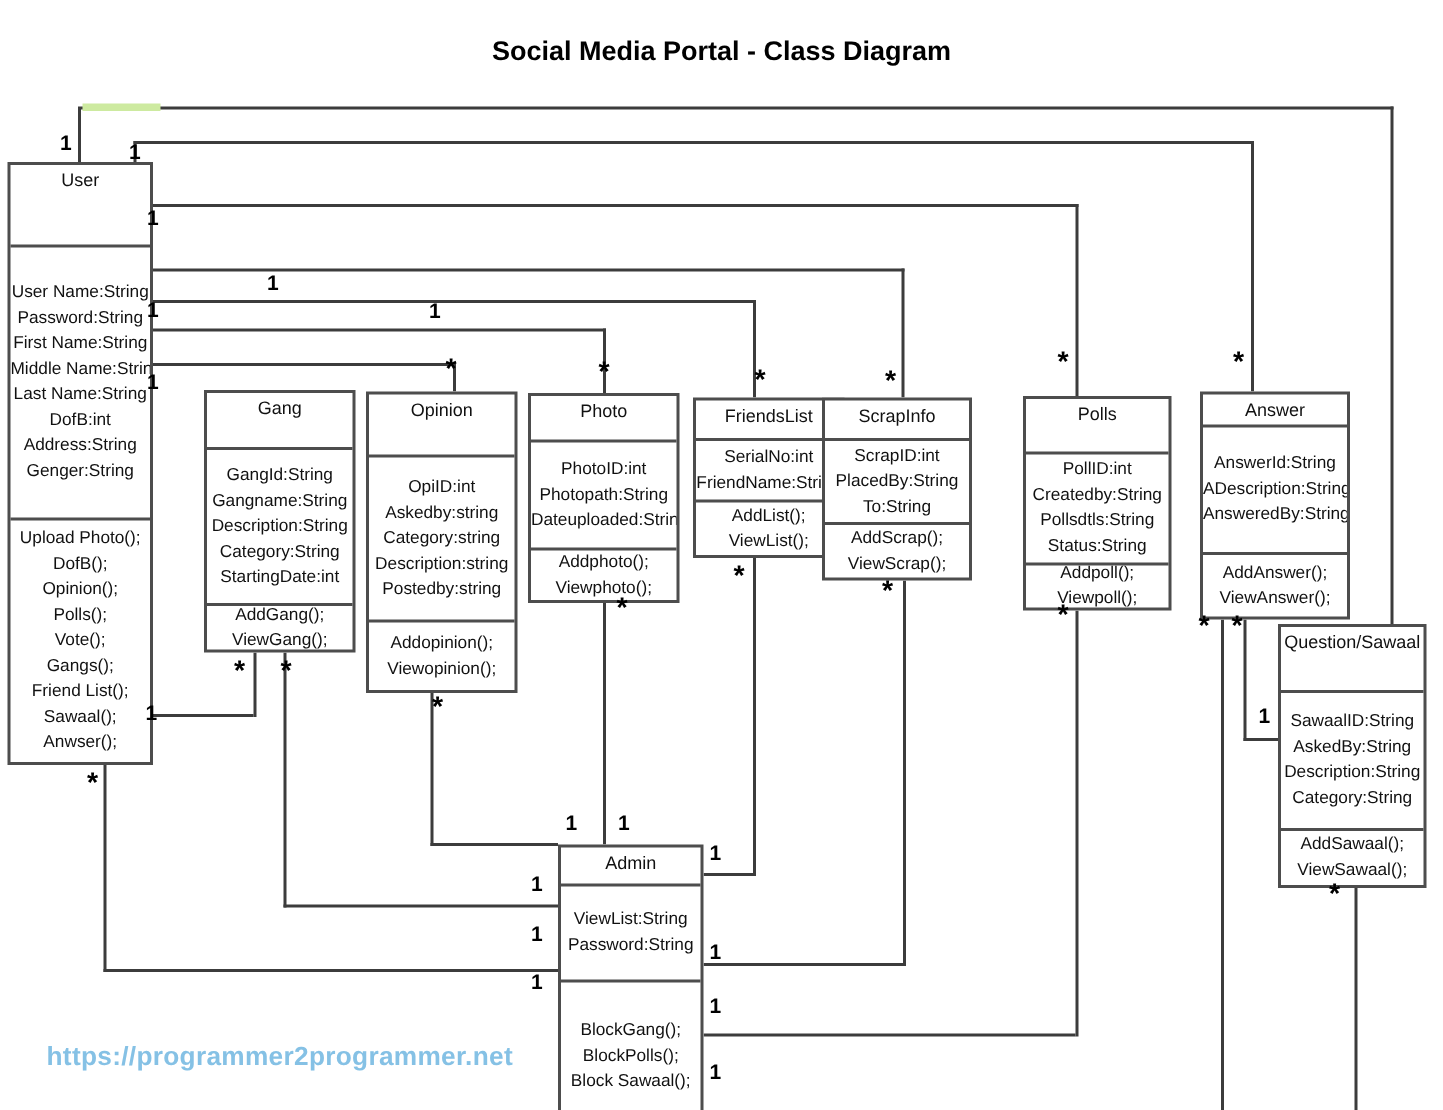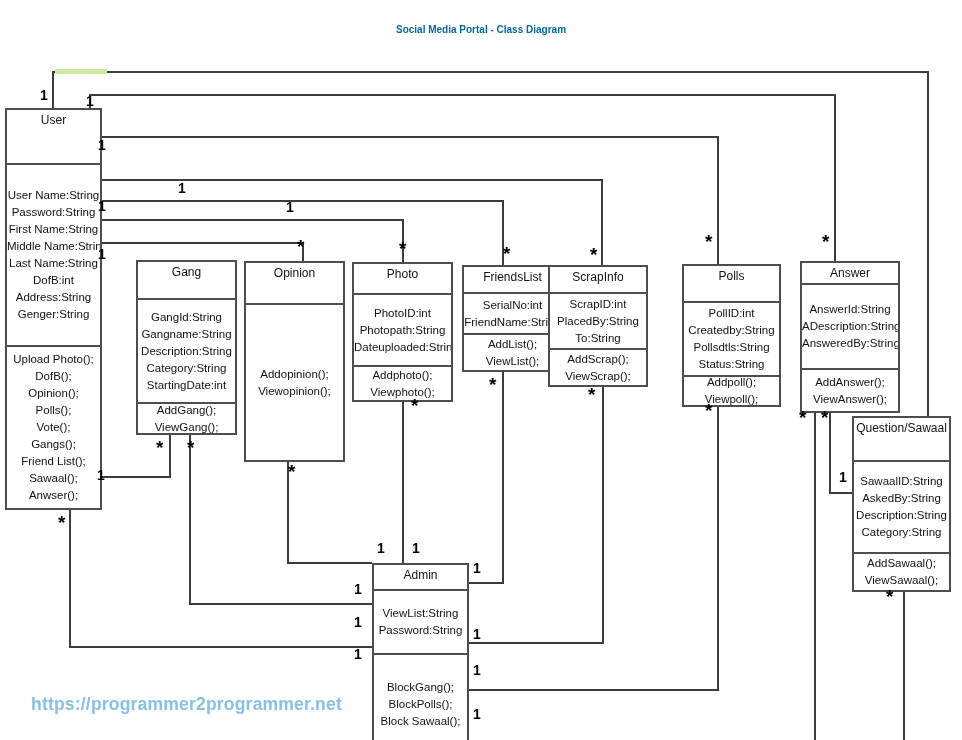--- a/index.html
+++ b/index.html
@@ -1,19 +1,19 @@
 <!DOCTYPE html>
 <html><head>
 <meta charset="utf-8">
 <style>
   html,body{margin:0;padding:0;background:#fff;}
   #canvas{position:relative;width:962px;height:740px;background:#ffffff;overflow:hidden;
           font-family:"Liberation Sans",sans-serif;}
   #heading{position:absolute;top:24px;left:0;width:962px;text-align:center;
-           font-size:10px;font-weight:bold;color:#0369a1;z-index:4;}
+           font-size:18px;font-weight:bold;color:#000000;z-index:4;}
   .seg{position:absolute;background:#3c3c3c;z-index:1;}
   .uml-class{position:absolute;background:#fff;border:2px solid #4d4d4d;box-sizing:border-box;
              display:flex;flex-direction:column;z-index:2;}
   .uml-title{flex:none;font-size:12px;color:#111;text-align:center;padding-top:3px;
              border-bottom:2px solid #4d4d4d;box-sizing:border-box;overflow:hidden;}
   .uml-sec{flex:none;display:flex;flex-direction:column;justify-content:center;
            font-size:11.5px;line-height:17px;color:#111;text-align:center;
            border-bottom:2px solid #4d4d4d;box-sizing:border-box;overflow:hidden;white-space:nowrap;}
   .uml-sec.uml-methods{border-bottom:none;flex:1;}
   .mult{position:absolute;font-size:14px;line-height:14px;font-weight:bold;color:#000;z-index:3;}
@@ -96,20 +96,27 @@
         <div>Category:String</div>
         <div>StartingDate:int</div>
       </div>
       <div class="uml-sec uml-methods">
         <div>AddGang();</div>
         <div>ViewGang();</div>
       </div>
     </div>
     <div class="uml-class" style="left: 244px; top: 261px; width: 101px; height: 201px;">
       <div class="uml-title" style="height: 42px;">Opinion</div>
+      <div class="uml-sec" style="height: 110px;">
+        <div>OpiID:int</div>
+        <div>Askedby:string</div>
+        <div>Category:string</div>
+        <div>Description:string</div>
+        <div>Postedby:string</div>
+      </div>
       <div class="uml-sec uml-methods">
         <div>Addopinion();</div>
         <div>Viewopinion();</div>
       </div>
     </div>
     <div class="uml-class" style="left: 352px; top: 262px; width: 101px; height: 140px;">
       <div class="uml-title" style="height: 31px;">Photo</div>
       <div class="uml-sec" style="height: 72px;">
         <div>PhotoID:int</div>
         <div>Photopath:String</div>

